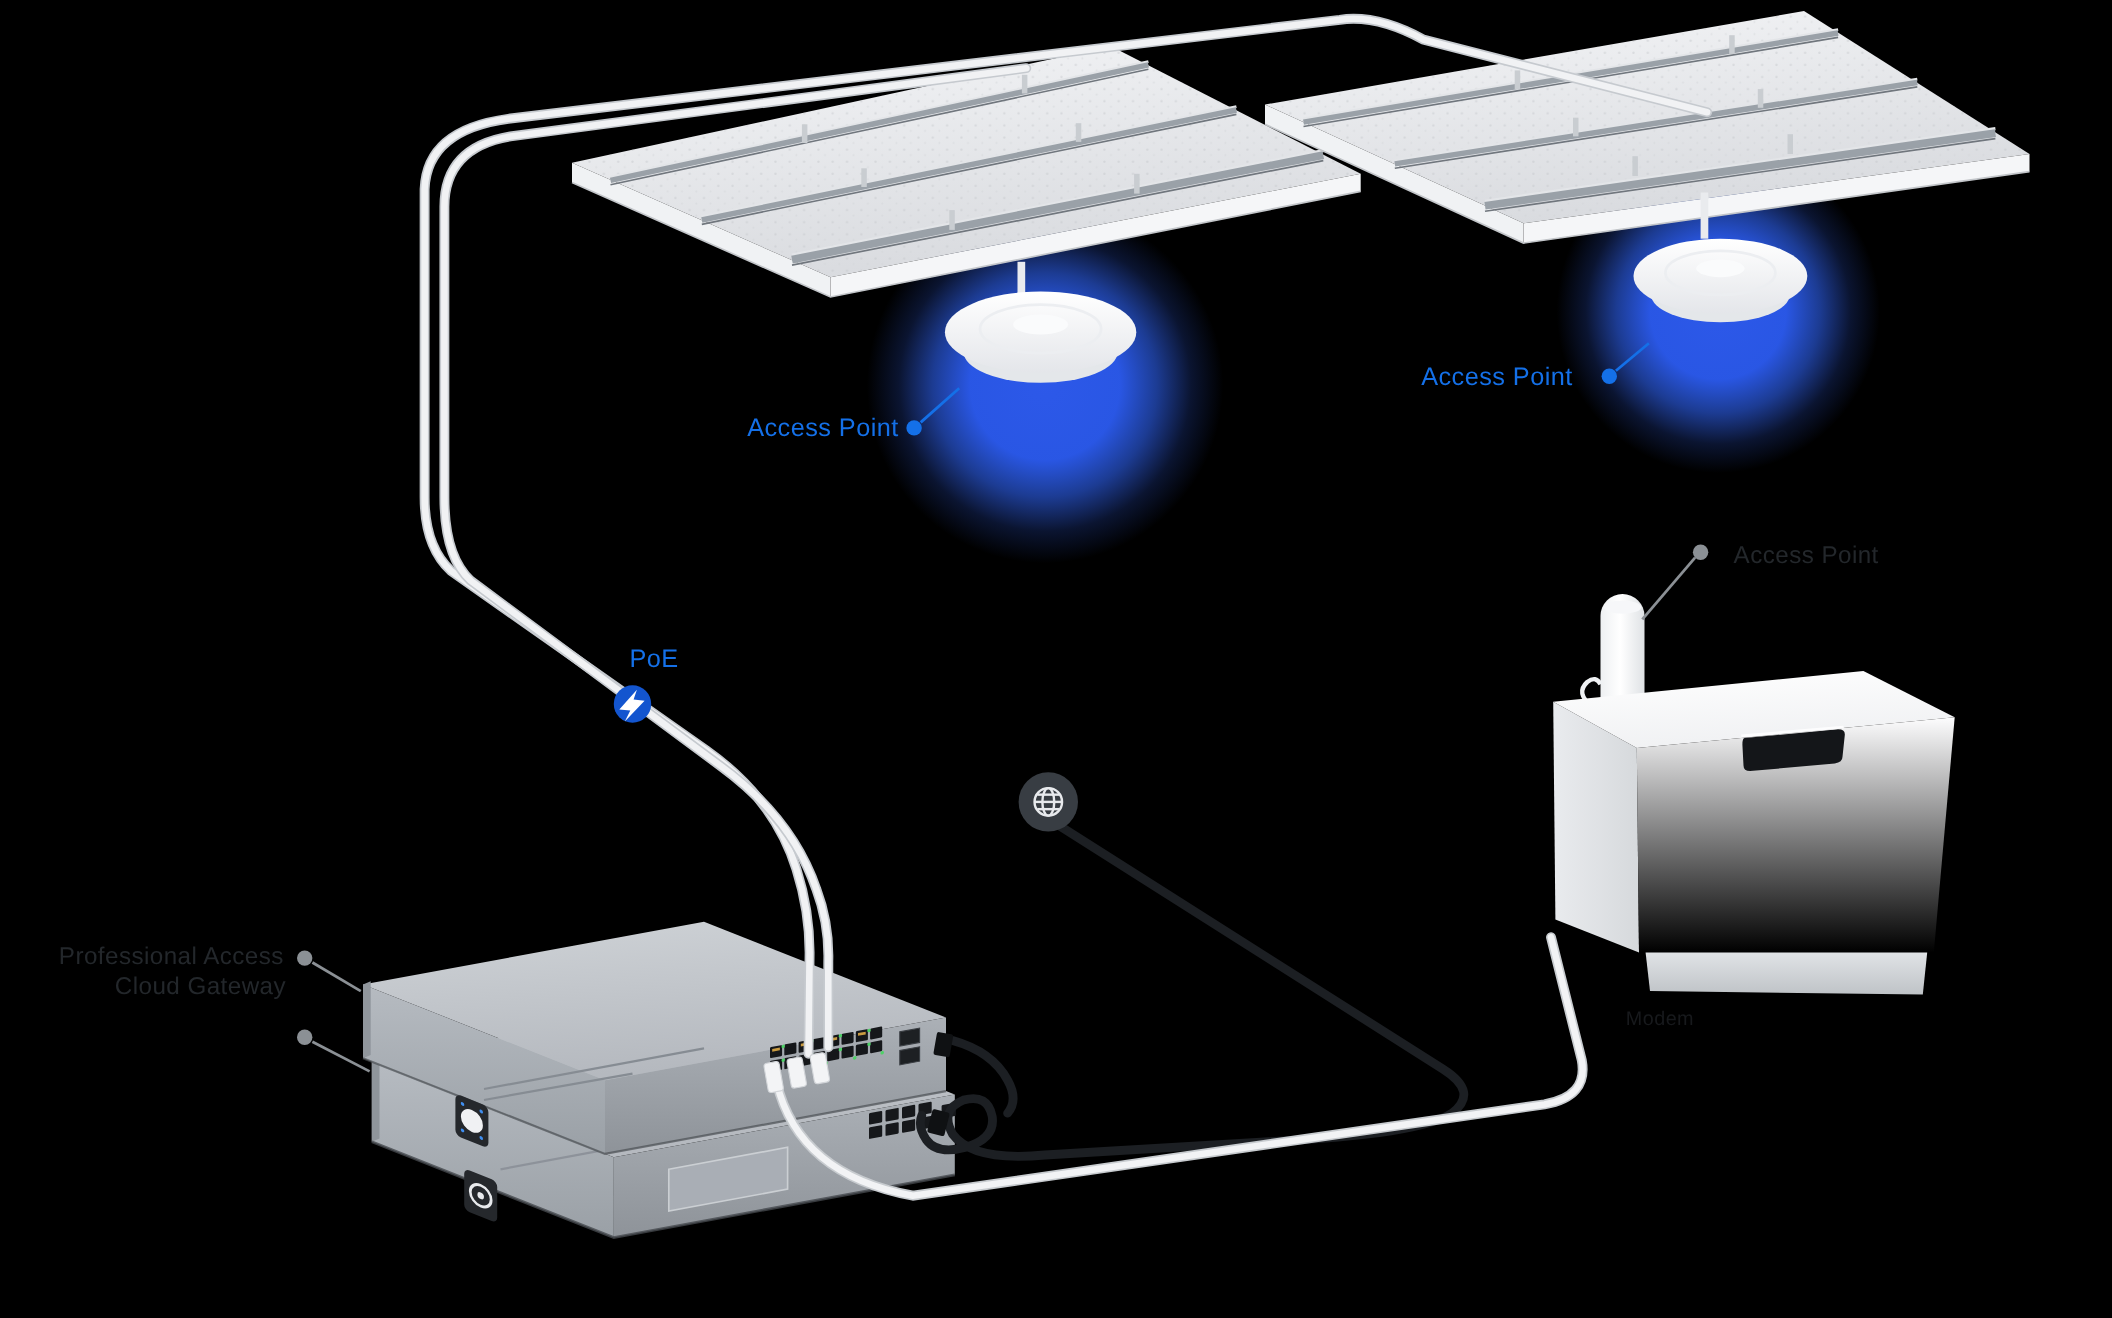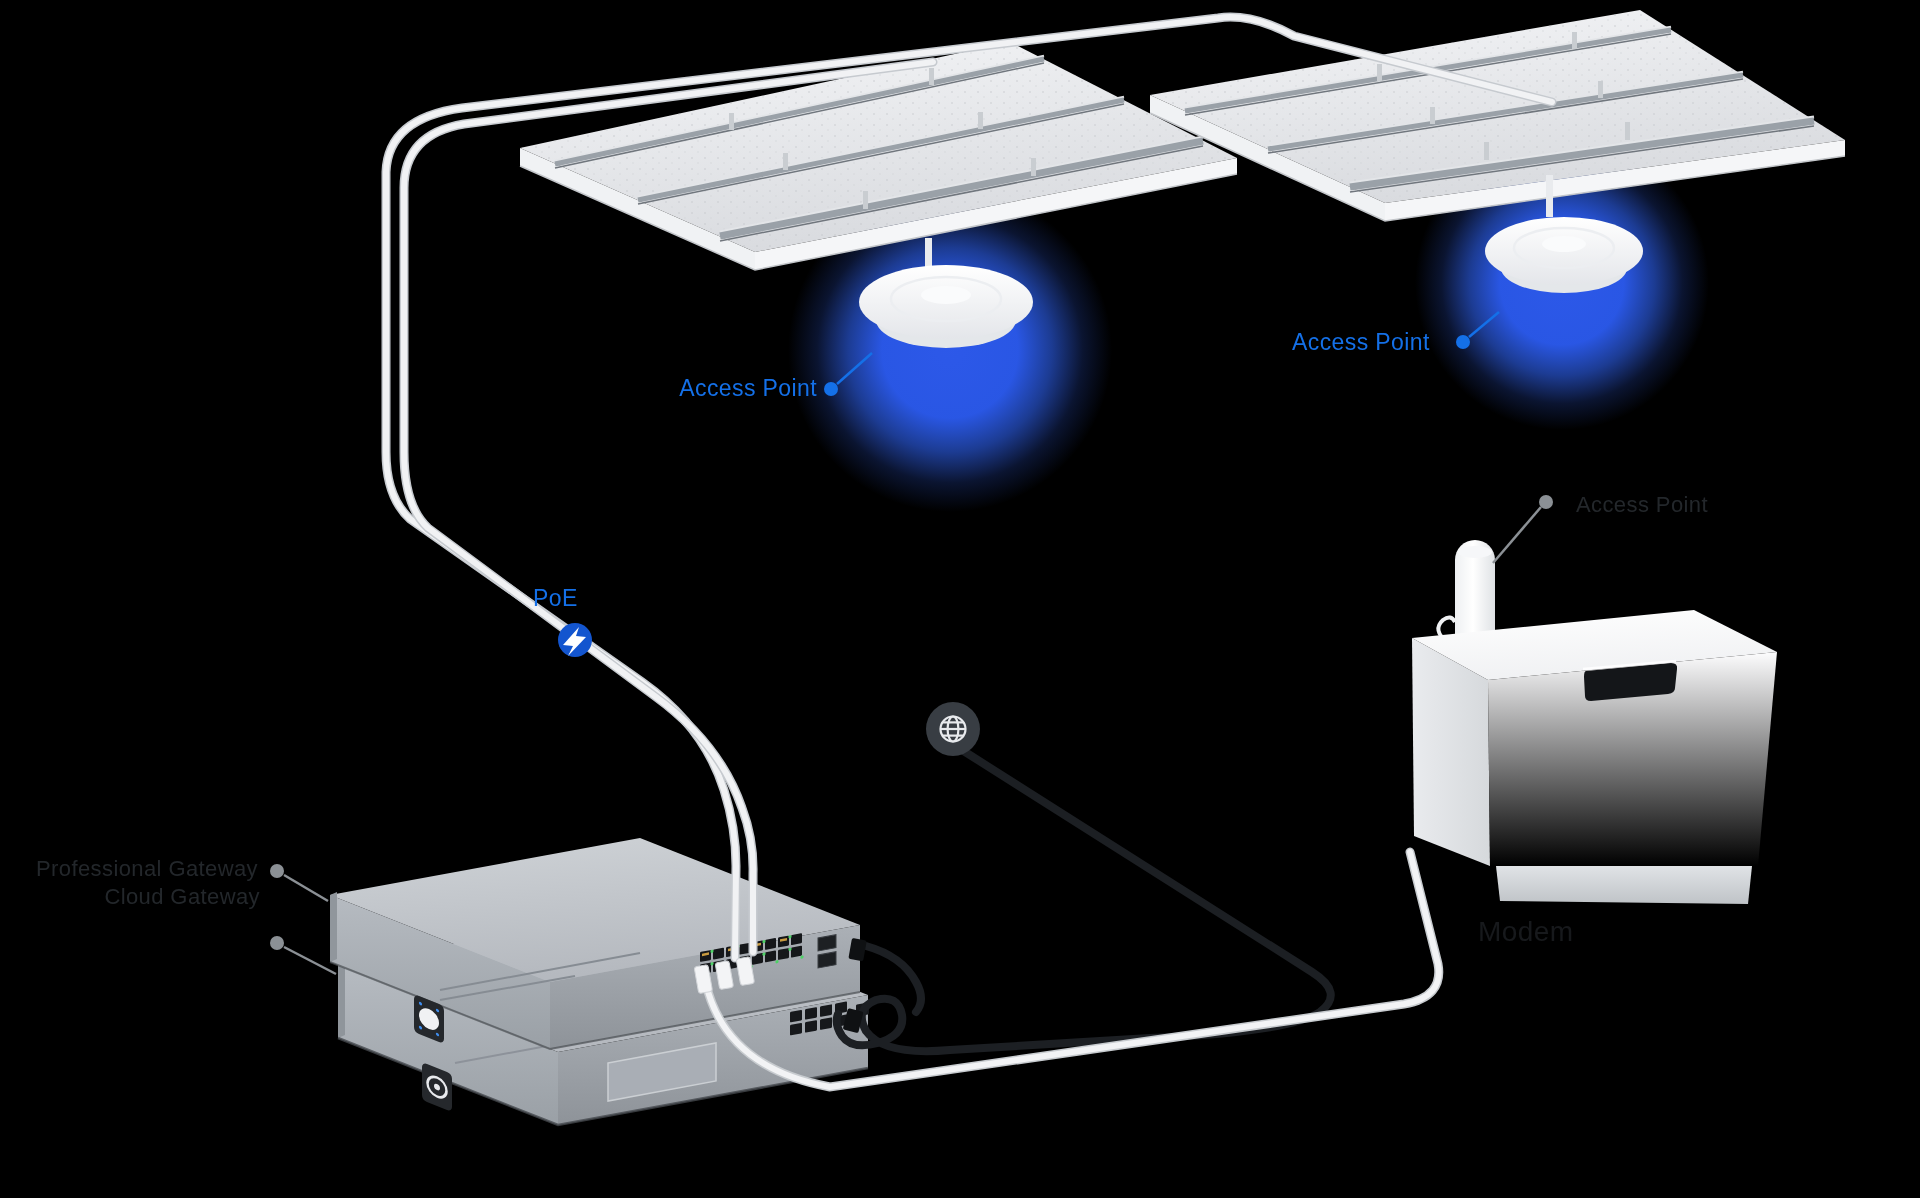--- a/index.html
+++ b/index.html
@@ -11,23 +11,23 @@
     --modem-label:#17191C;
     --marker-gray:#8B9095;
   }
   *{margin:0;padding:0;box-sizing:border-box}
   html,body{width:1920px;height:1198px;overflow:hidden;background:var(--background)}
   .stage{position:relative;width:1920px;height:1198px;background:var(--background);font-family:"Liberation Sans",sans-serif}
   svg.scene{position:absolute;left:0;top:0}
   .lbl{position:absolute;font-weight:400;white-space:nowrap;letter-spacing:.4px;line-height:1.15}
   .lbl.blue{color:var(--accent-blue);font-size:23px}
   .lbl.dark{color:var(--dark-label);font-size:22px}
-  .lbl.modem{color:var(--modem-label);font-size:28px}
+  .lbl.modem{color:var(--modem-label);font-size:18px}
   .ta-r{text-align:right}
-  .ta-c{text-align:left}
+  .ta-c{text-align:right}
   .poe-badge-circle{fill:var(--poe-badge-blue)}
   .marker-dot-gray{fill:var(--marker-gray)}
   .marker-line-gray{stroke:var(--marker-gray);stroke-width:2.5}
   .marker-dot-blue{fill:var(--accent-blue)}
   .marker-line-blue{stroke:var(--accent-blue);stroke-width:2.5}
 </style>
 </head>
 <body>
 
 <div class="stage">
@@ -349,19 +349,19 @@
 </svg>
 
 <div class="lbl blue ta-r" style="left:605px;top:375px;width:212px">Access Point</div>
 
 <div class="lbl blue" style="left:1292px;top:329px">Access Point</div>
 
 <div class="lbl dark" style="left:1576px;top:492px">Access Point</div>
 
 <div class="lbl blue ta-c" style="left:533px;top:585px;width:84px">PoE</div>
 
-<div class="lbl dark ta-r" style="left:8px;top:856px;width:250px">Professional Gateway</div>
+<div class="lbl dark ta-r" style="left:8px;top:856px;width:250px">Professional Access</div>
 
 <div class="lbl dark ta-r" style="left:8px;top:884px;width:252px">Cloud Gateway</div>
 
 <div class="lbl modem" style="left:1478px;top:916px">Modem</div>
 
 </div>
 
 </body></html>

